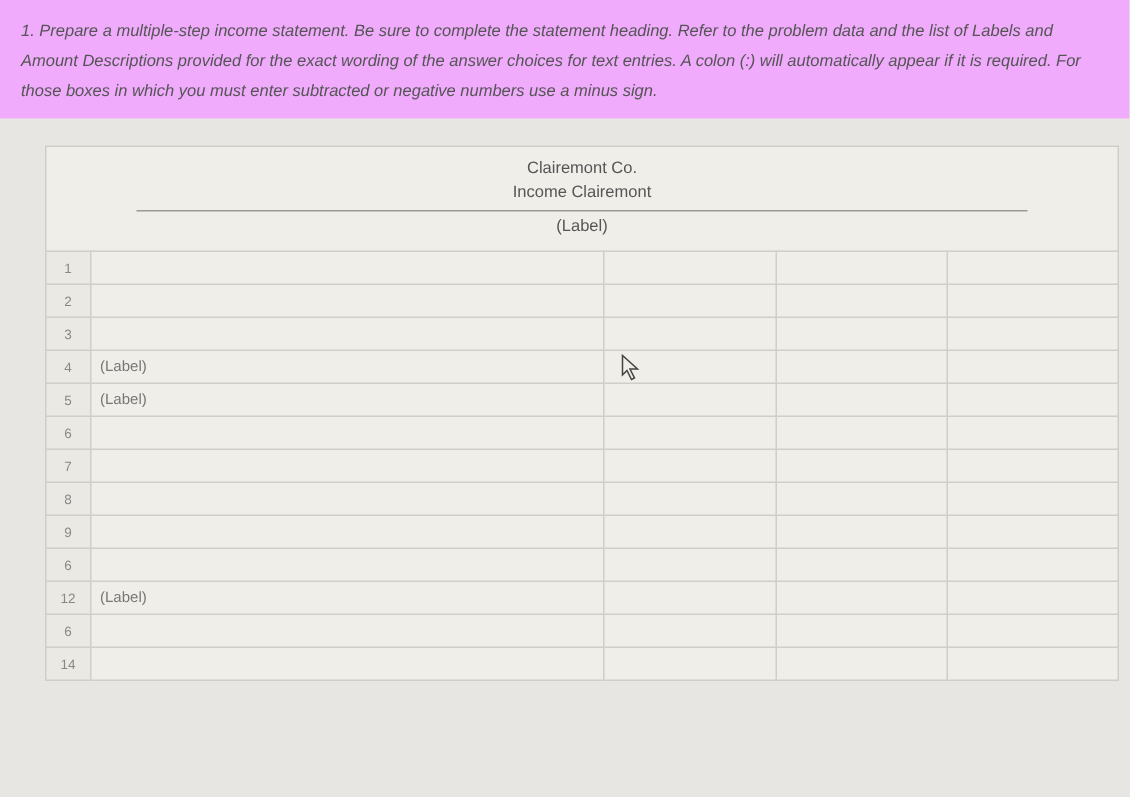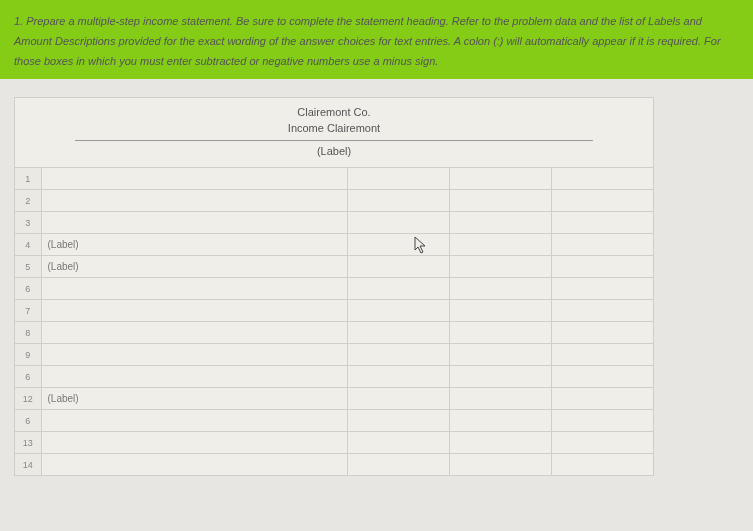--- a/index.html
+++ b/index.html
@@ -10,25 +10,25 @@
   height: 531px;
   overflow: hidden;
   position: relative;
 }
 .instructions {
   padding: 12px 14px 8px 14px;
   font-size: 11px;
   font-style: italic;
   color: #555;
   line-height: 1.8;
-  background: #84cc16;
+  background: #f0abfc;
 }
 .statement-wrap {
-  margin: 18px 0 0 14px;
-  width: 640px;
+  margin: 18px 0 0 30px;
+  width: 716px;
 }
 .statement-header {
   text-align: center;
   font-size: 11px;
   color: #555;
   padding: 6px 0;
   border: 1px solid #d0cec9;
   border-bottom: none;
   background: #f0eee9;
 }
@@ -160,27 +160,20 @@
           <td class="val-col"></td>
         </tr>
         <tr>
           <td class="rownum">6</td>
           <td class="label-col"></td>
           <td class="val-col"></td>
           <td class="val-col"></td>
           <td class="val-col"></td>
         </tr>
         <tr>
-          <td class="rownum">13</td>
-          <td class="label-col"></td>
-          <td class="val-col"></td>
-          <td class="val-col"></td>
-          <td class="val-col"></td>
-        </tr>
-        <tr>
           <td class="rownum">14</td>
           <td class="label-col"></td>
           <td class="val-col"></td>
           <td class="val-col"></td>
           <td class="val-col"></td>
         </tr>
       </tbody>
   </table>
 </div>
 

